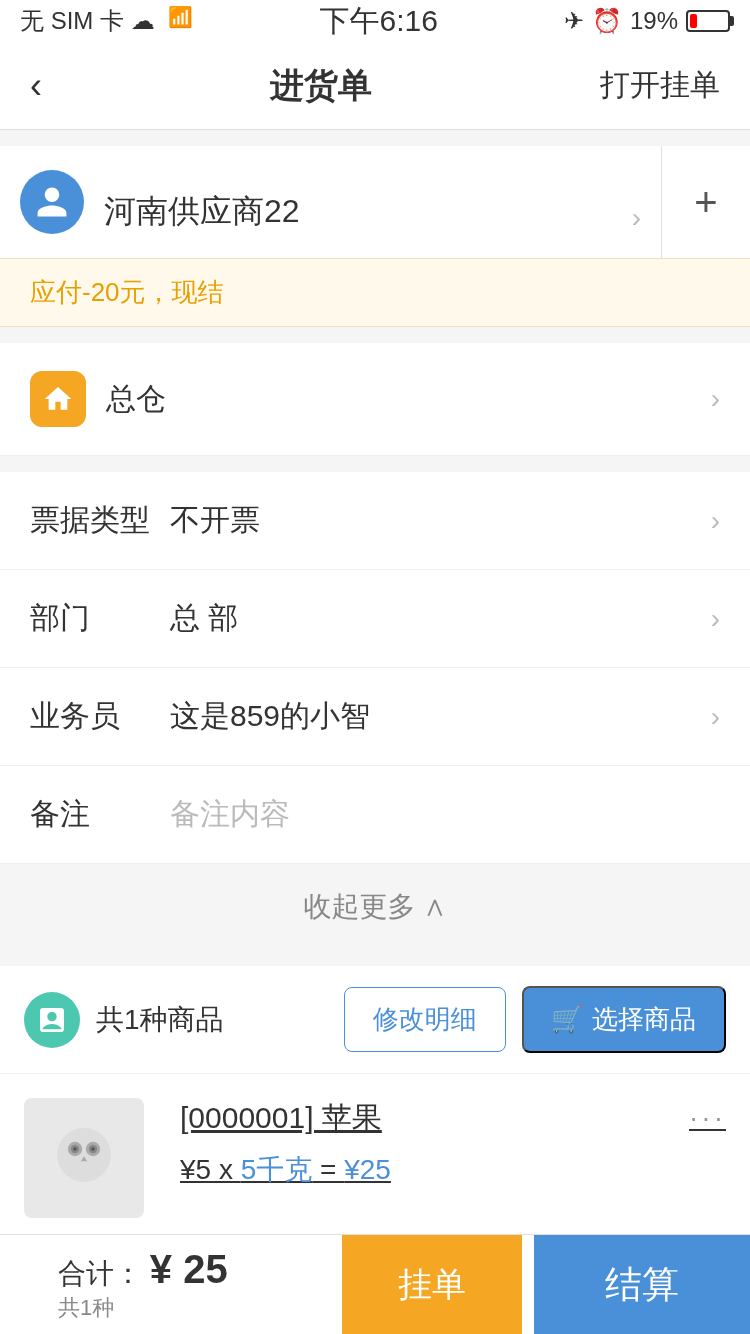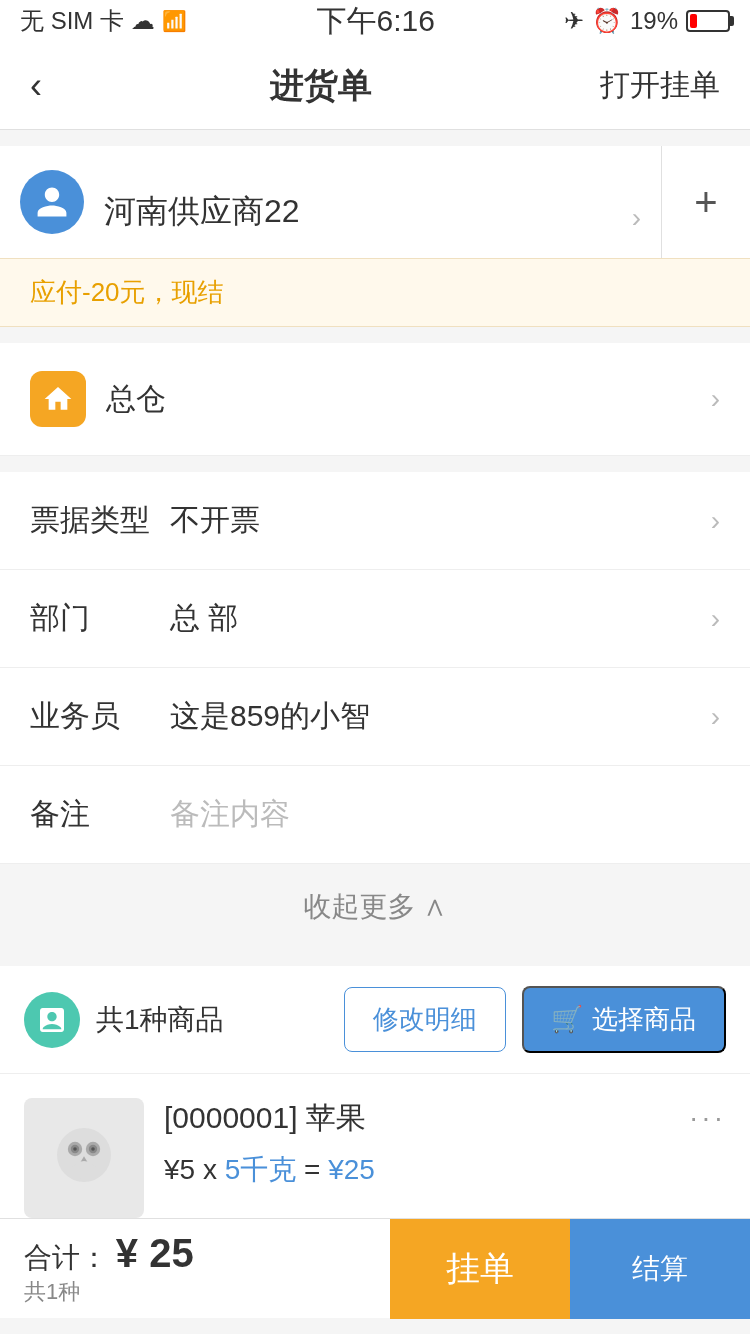--- a/index.html
+++ b/index.html
@@ -17,21 +17,21 @@
     
     .status-bar {
       height: 42px;
       background: #fff;
       display: flex;
       align-items: center;
       justify-content: space-between;
       padding: 0 20px;
       font-size: 24px;
     }
-    .status-left { display: flex; align-items: center; gap: 8px; }
+    .status-left { display: flex; align-items: flex-start; gap: 14px; }
     .status-center { font-size: 30px; font-weight: 500; }
     .status-right { display: flex; align-items: center; gap: 8px; font-size: 24px; }
     .battery {
       width: 44px;
       height: 22px;
       border: 2px solid #333;
       border-radius: 4px;
       position: relative;
       display: inline-flex;
       align-items: center;
@@ -246,21 +246,22 @@
       align-items: center;
       gap: 8px;
     }
 
     
     .product-item {
       background: #fff;
       display: flex;
       align-items: flex-start;
       padding: 24px;
-      gap: 20px;
+      gap: 36px;
+      text-decoration: underline;
     }
     .product-thumb {
       width: 120px;
       height: 120px;
       background: #e8e8e8;
       border-radius: 8px;
       display: flex;
       align-items: center;
       justify-content: center;
       flex-shrink: 0;
@@ -295,27 +296,28 @@
     }
     .more-btn {
       color: #999;
       font-size: 28px;
       letter-spacing: 3px;
     }
 
     
     .bottom-bar {
       position: fixed;
-      bottom: 16px;
+      bottom: 0;
       width: 750px;
       height: 100px;
       display: flex;
       align-items: center;
       background: #fff;
       border-top: 1px solid #e0e0e0;
+      padding-left: 34px;
     }
     .total-area {
       flex: 1;
       padding: 0 24px;
     }
     .total-label {
       font-size: 28px;
       color: #333;
     }
     .total-amount {
@@ -332,29 +334,30 @@
       height: 100px;
       background: #f5a623;
       display: flex;
       align-items: center;
       justify-content: center;
       font-size: 34px;
       color: #fff;
       cursor: pointer;
     }
     .btn-checkout {
-      width: 180px;
+      width: 216px;
       height: 100px;
       background: #4a90d9;
       display: flex;
       align-items: center;
       justify-content: center;
-      font-size: 28px;
+      font-size: 37px;
       color: #fff;
       cursor: pointer;
+      margin-left: 12px;
     }
 
     .wifi-icon { font-size: 20px; }
   </style>
 </head>
 <body>
 
 <div class="status-bar">
   <div class="status-left">
     <span>无 SIM 卡 ☁</span>

